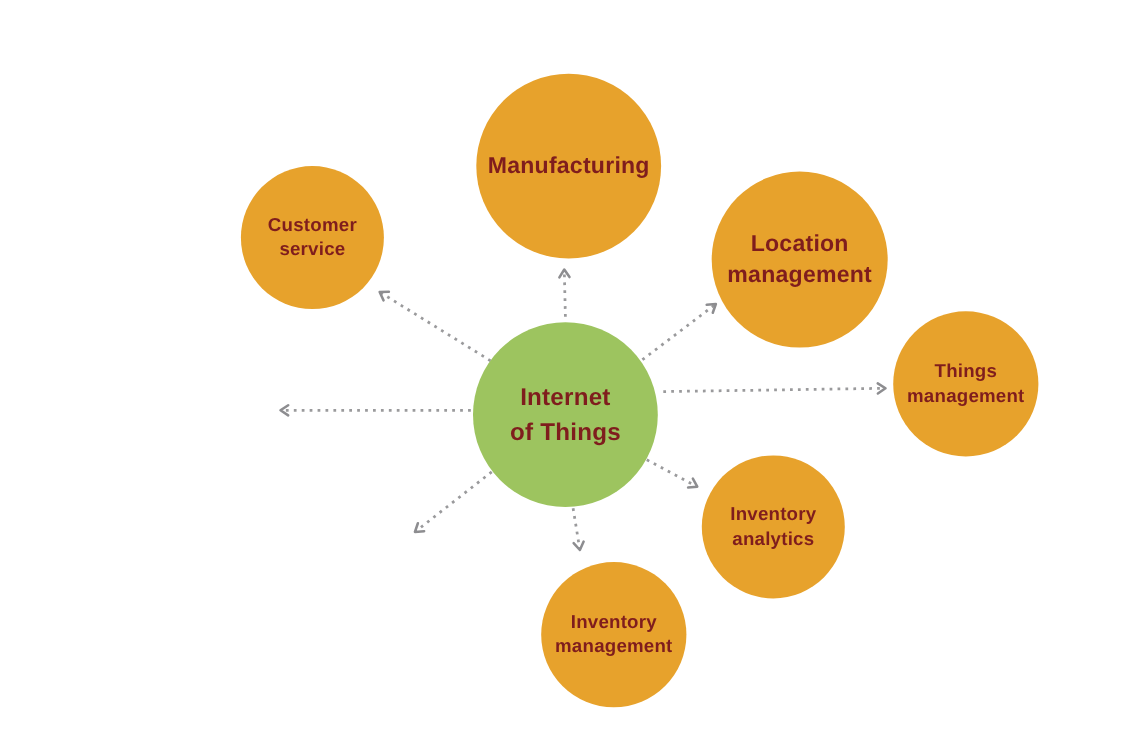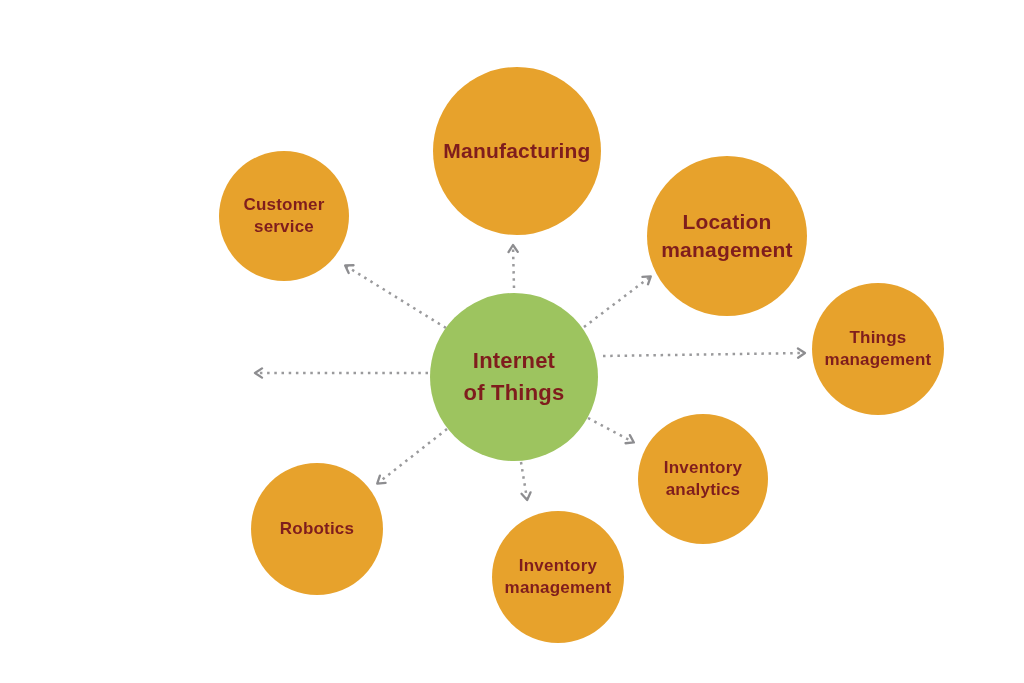--- a/index.html
+++ b/index.html
@@ -95,22 +95,19 @@
     <span class="node-label">Things
 management</span>
   </div>
 
 
   <div class="node" style="left:638px; top:414px; width:130px; height:130px;">
     <span class="node-label">Inventory
 analytics</span>
   </div>
 
-  <div class="node" style="left:251px; top:463px; width:132px; height:132px;">
-    <span class="node-label">Robotics</span>
-  </div>
 
   <div class="node" style="left:492px; top:511px; width:132px; height:132px;">
     <span class="node-label">Inventory
 management</span>
   </div>
 
 </div>
 
 </body></html>

